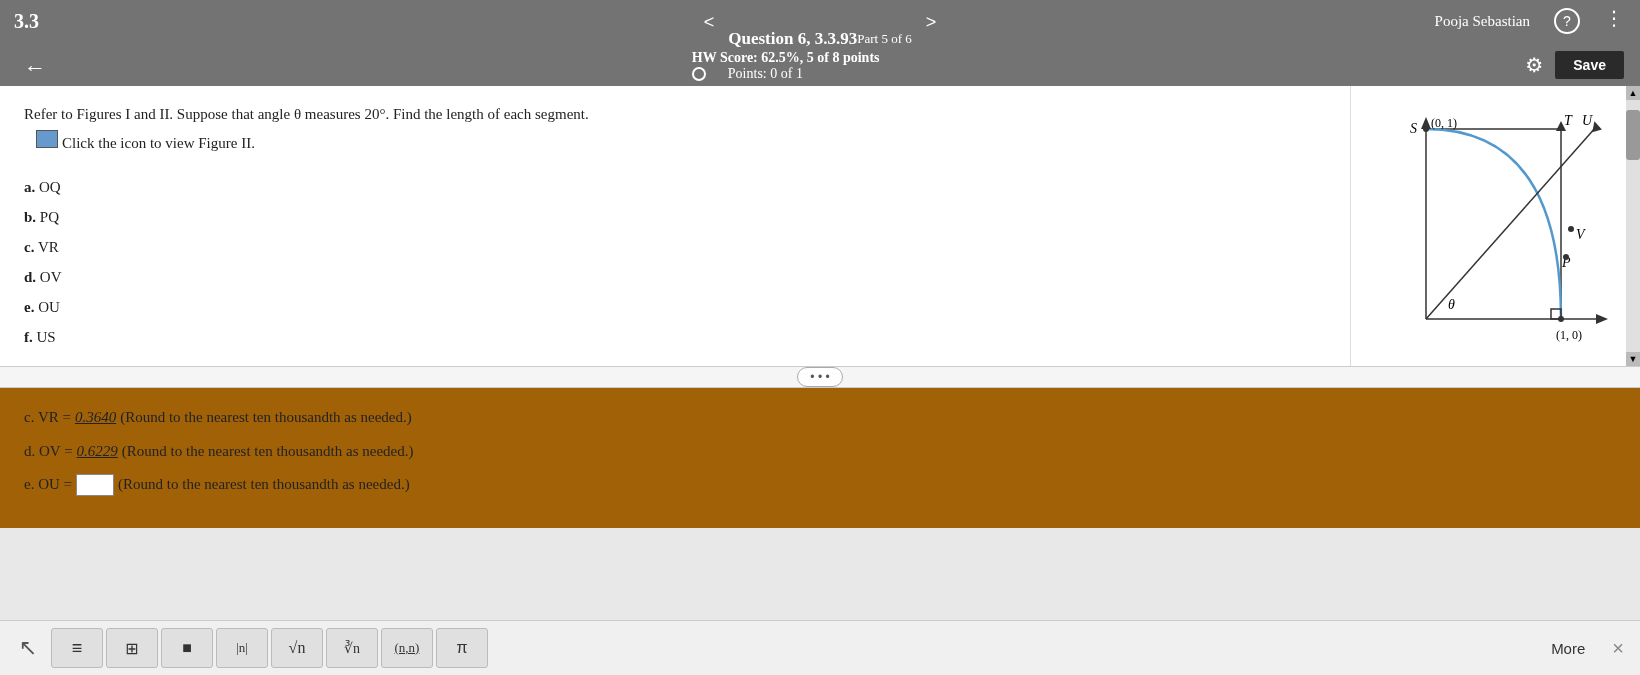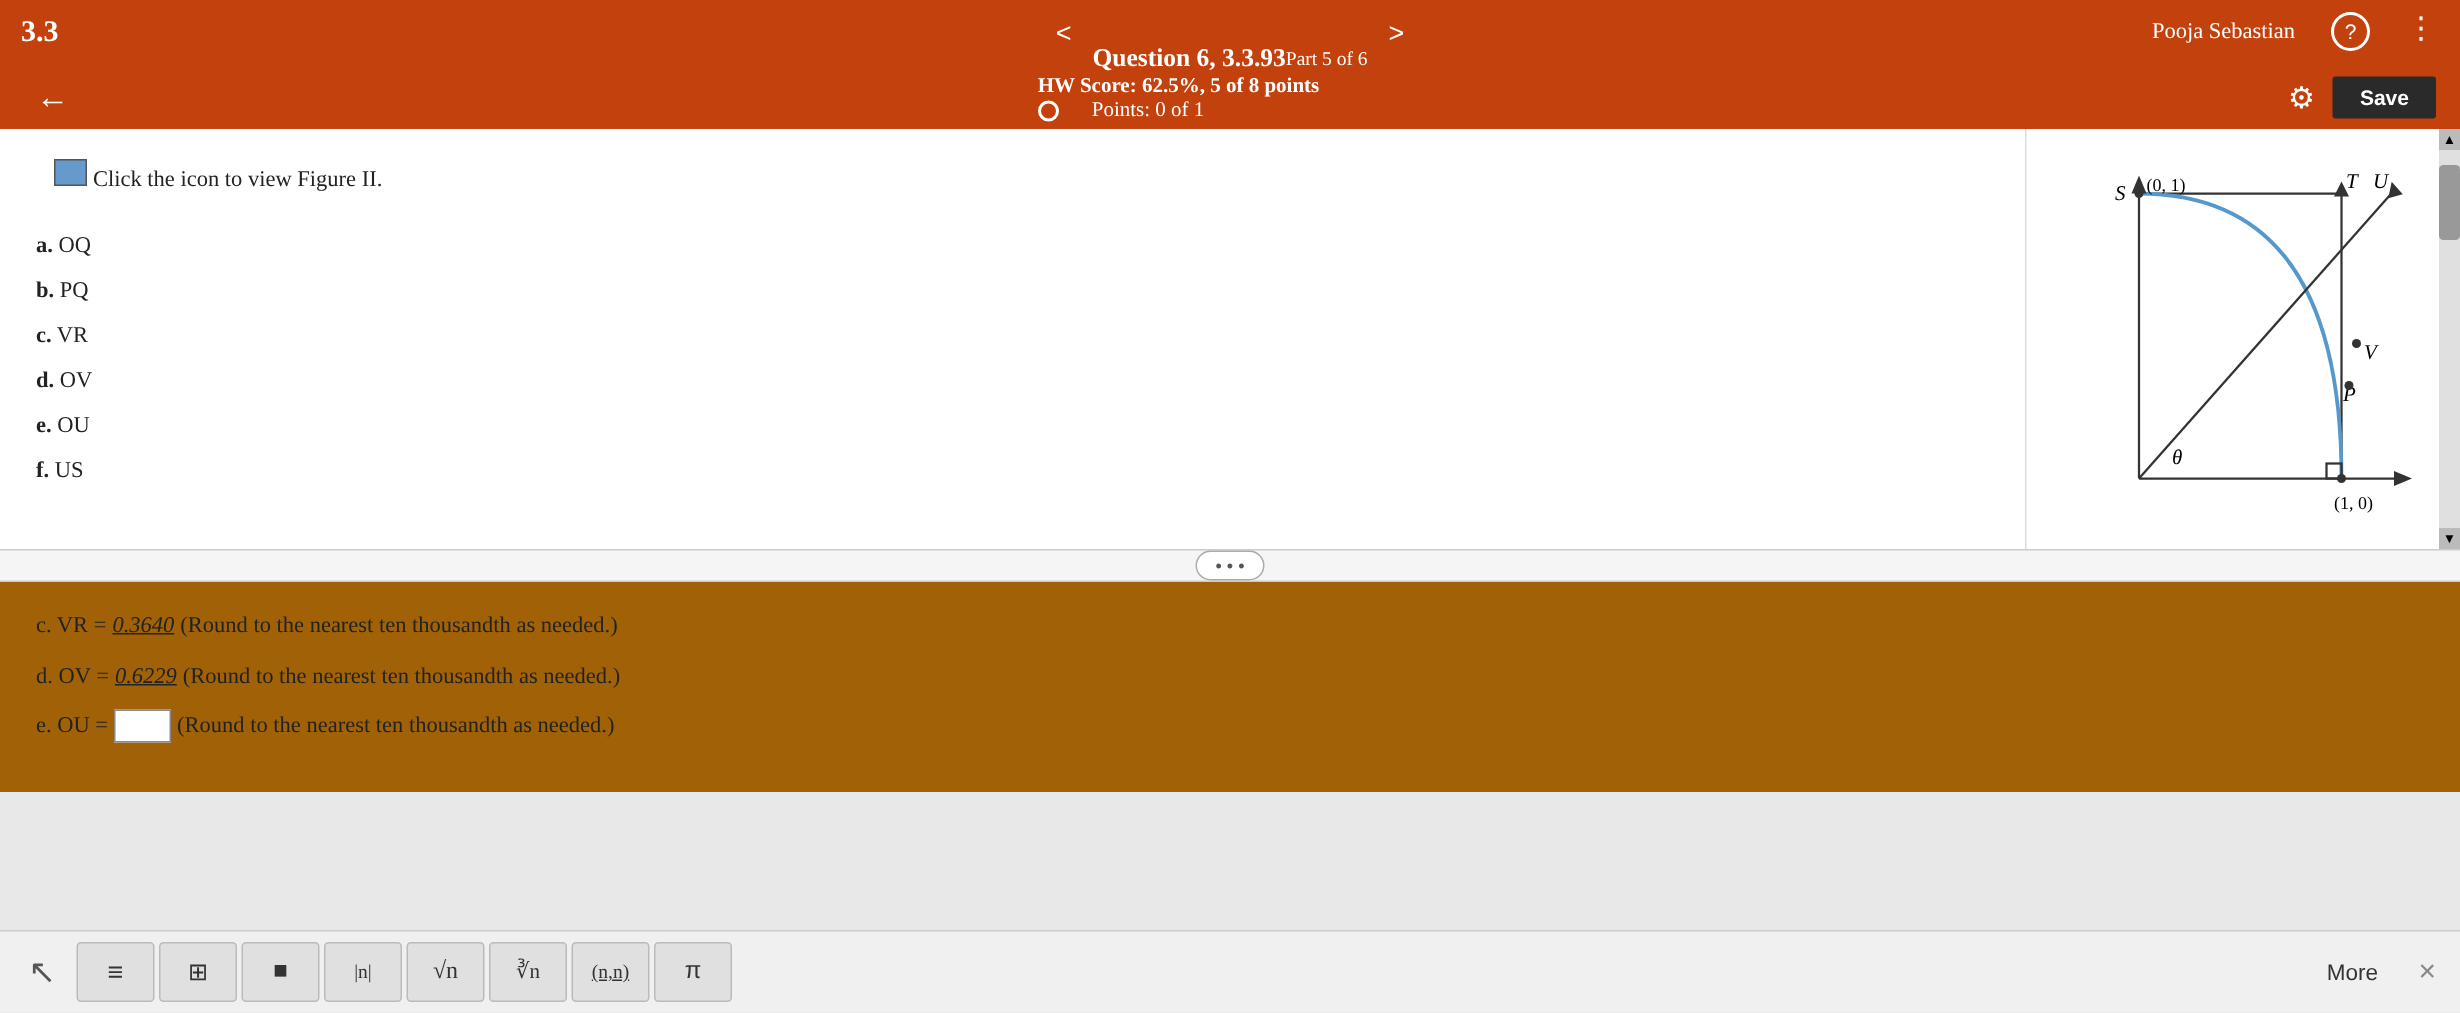--- a/index.html
+++ b/index.html
@@ -134,21 +134,21 @@
     .more-btn {
       background: none;
       border: none;
       font-size: 15px;
       color: #333;
       cursor: pointer;
       padding: 6px 16px;
     }
 
     .header-combined {
-      background: #c2410c;
+      background: #737373;
       height: 86px;
       position: relative;
       display: flex;
       flex-direction: column;
     }
     .header-row1 {
       height: 44px;
       display: flex;
       align-items: center;
       justify-content: center;
@@ -215,20 +215,23 @@
     <div style="display:flex;align-items:center;gap:12px;">
       <button class="gear-btn">⚙</button>
       <button class="save-btn">Save</button>
     </div>
   </div>
 </div>
 
 <div style="display:flex;background:white;position:relative;">
 
   <div style="flex:1;padding:16px 24px 8px 24px;min-height:280px;">
+    <div class="question-text">
+      <span>Refer to Figures I and II. Suppose that angle θ measures 20°. Find the length of each segment.</span>
+    </div>
     <div style="margin-top:4px;padding-left:12px;">
       <span class="figure-icon"></span>
       <span style="font-size:15px;cursor:pointer;color:#222;">Click the icon to view Figure II.</span>
     </div>
     <div class="parts-list">
       <span class="part"><b>a.</b> OQ</span>
       <span class="part"><b>b.</b> PQ</span>
       <span class="part"><b>c.</b> VR</span>
       <span class="part"><b>d.</b> OV</span>
       <span class="part"><b>e.</b> OU</span>

